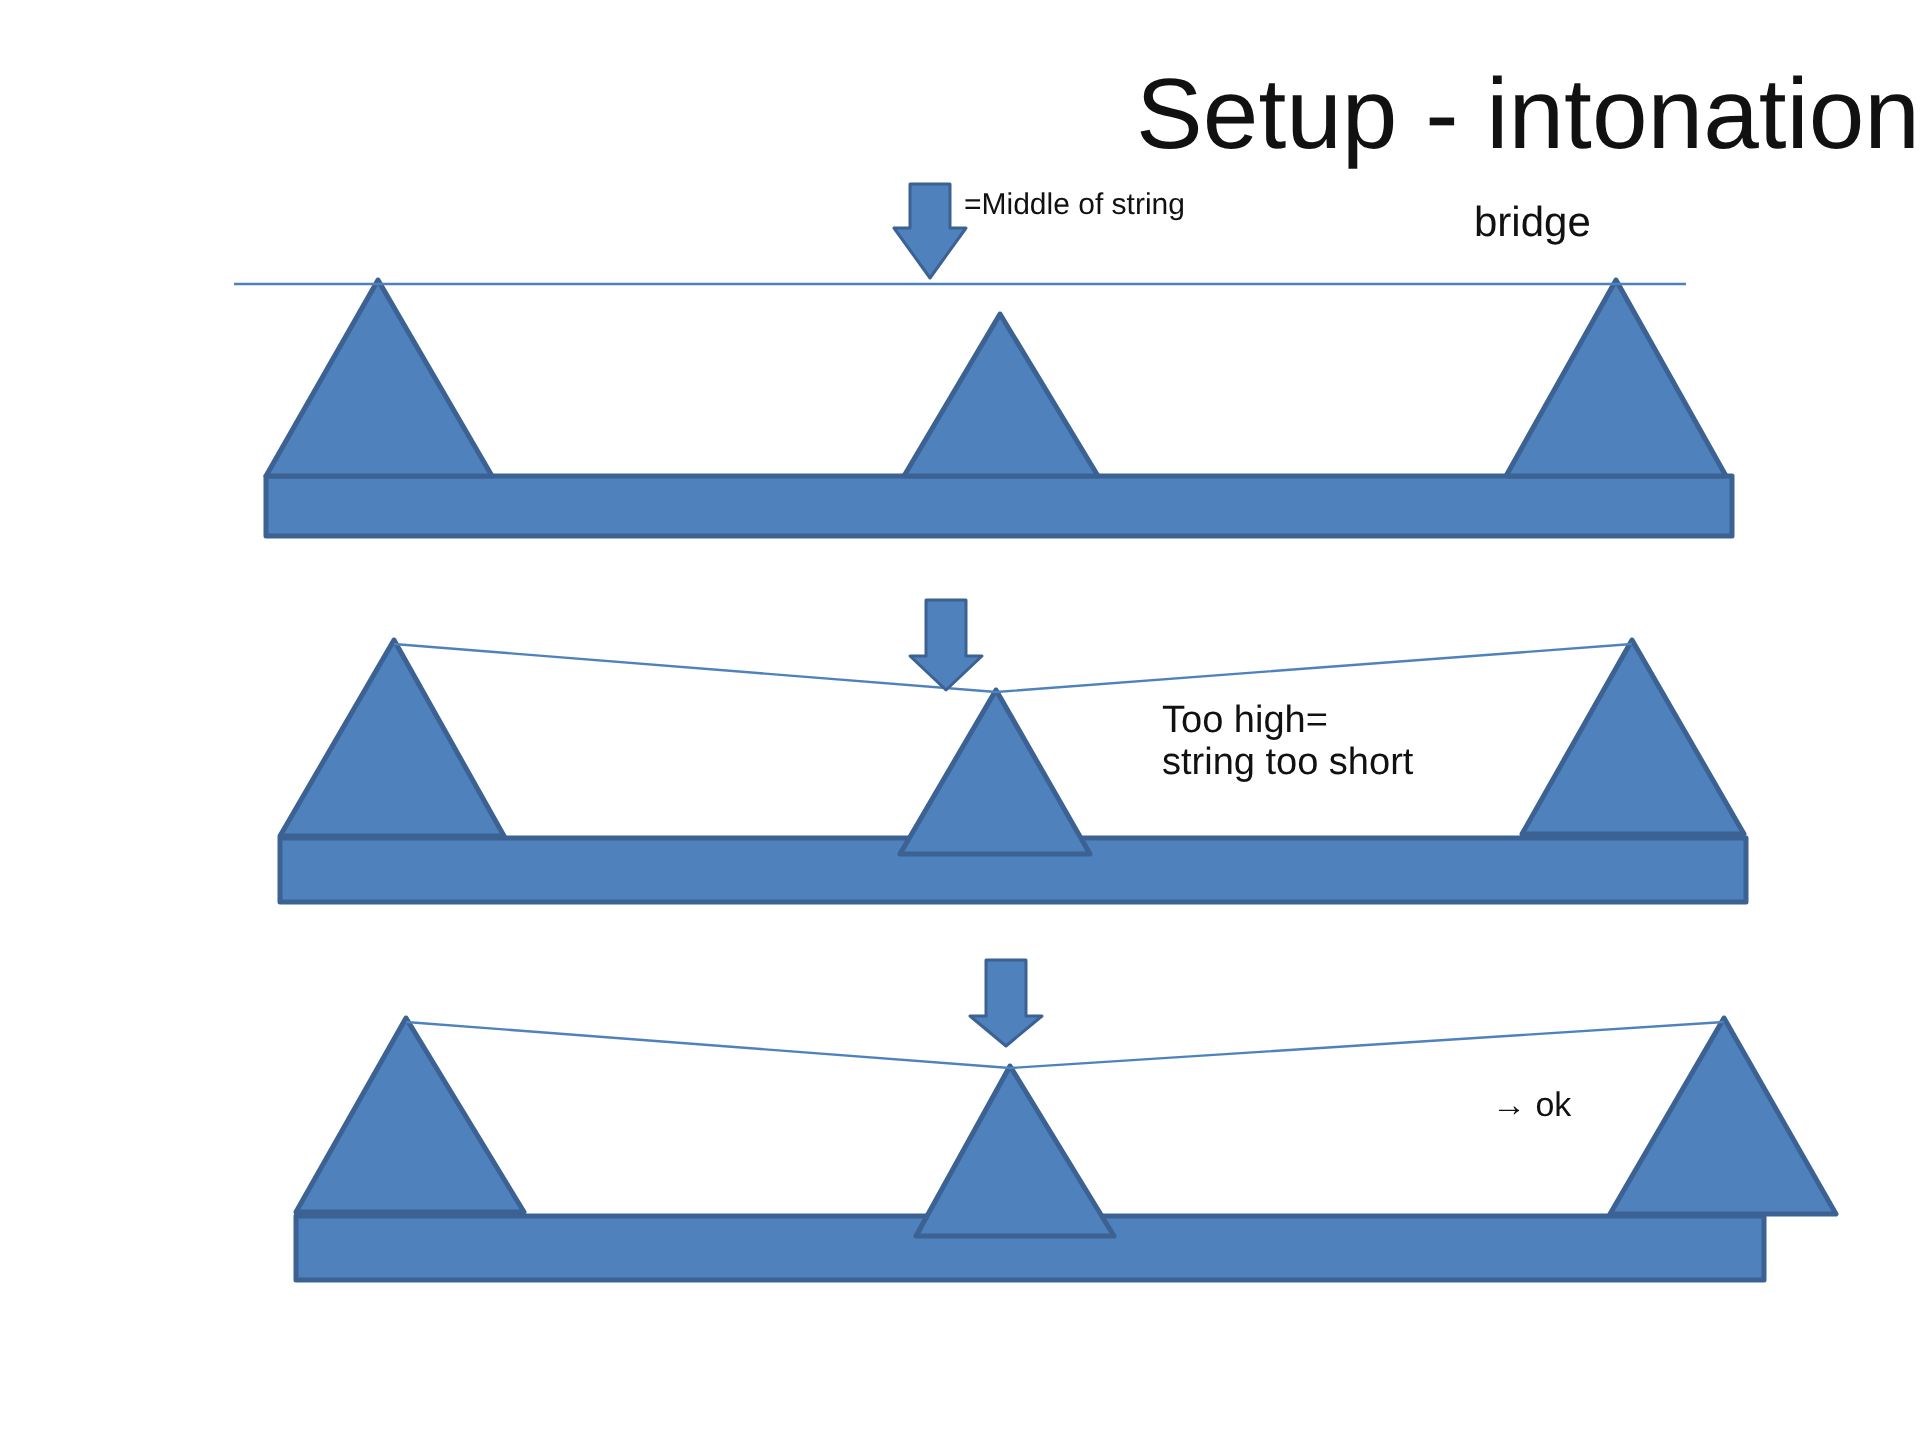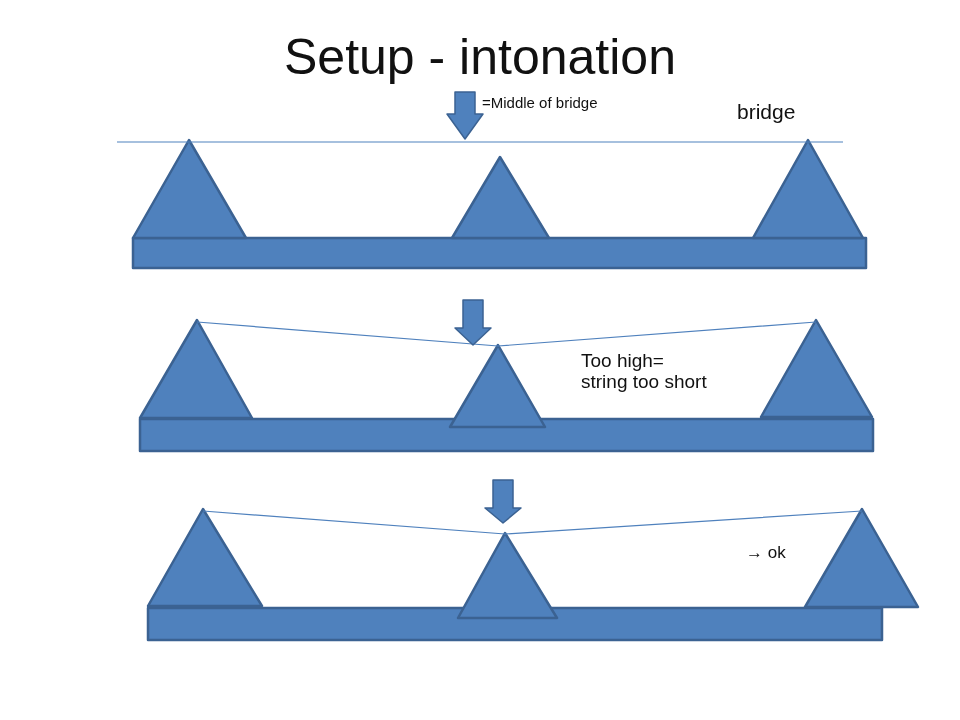--- a/index.html
+++ b/index.html
@@ -6,21 +6,21 @@
   .slide{
     position:relative;
     width:960px;height:720px;
     background:var(--background,#fff);
     font-family:"Liberation Sans",sans-serif;
     overflow:hidden;
   }
   .slide-title{
     position:absolute;
     left:0;right:0;top:28px;
-    text-align:center;
+    text-align:right;
     font-size:50px;
     letter-spacing:0px;
     color:var(--title-text,#111);
     white-space:nowrap;
   }
   .label{
     position:absolute;
     color:var(--label-text,#111);
     white-space:nowrap;
   }
@@ -78,21 +78,21 @@
     <g>
       <rect class="shape" x="148" y="608" width="734" height="32"></rect>
       <polygon class="shape" points="203,509 262,606 148,606"></polygon>
       <polygon class="shape" points="505,533 557,618 458,618"></polygon>
       <polygon class="shape" points="862,509 918,607 805,607"></polygon>
       <polyline class="string" points="203,511 505,534 862,511"></polyline>
       <polygon class="block-arrow" points="493,480 513,480 513,508 521,508 503,523 485,508 493,508"></polygon>
     </g>
   </svg>
 
-  <div class="label label-middle">=Middle of bridge</div>
+  <div class="label label-middle">=Middle of string</div>
 
   <div class="label label-bridge">bridge</div>
 
   <div class="label label-toohigh">
     <div>Too high=</div>
     <div>string too short</div>
   </div>
 
   <div class="label label-ok">→ ok</div>
 

